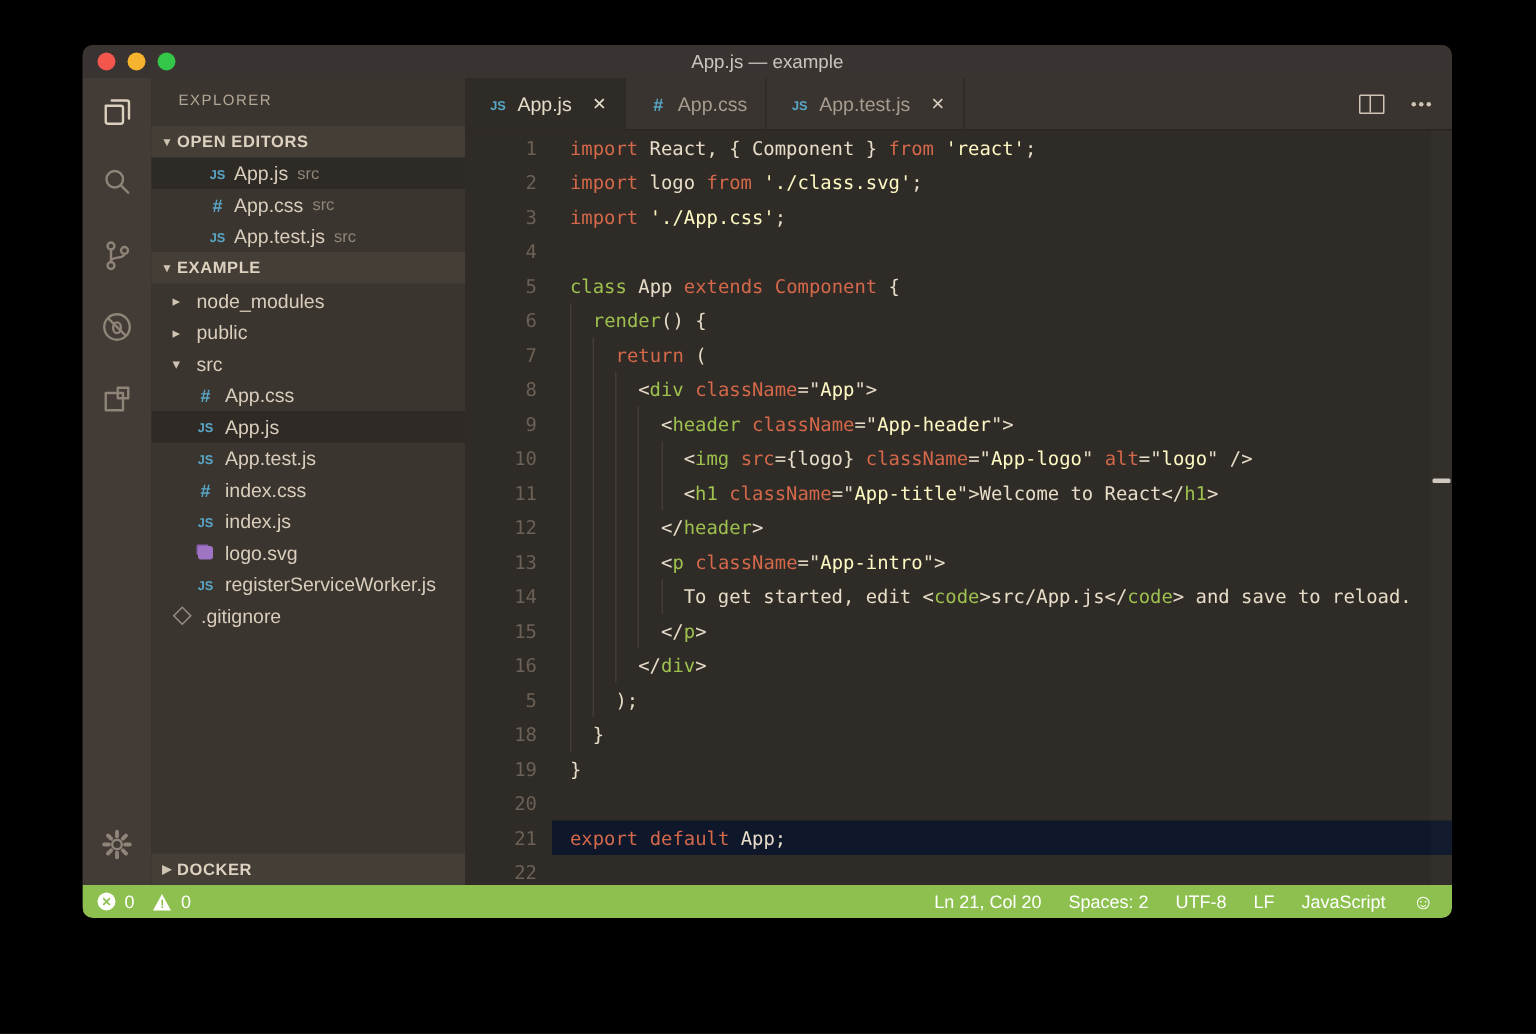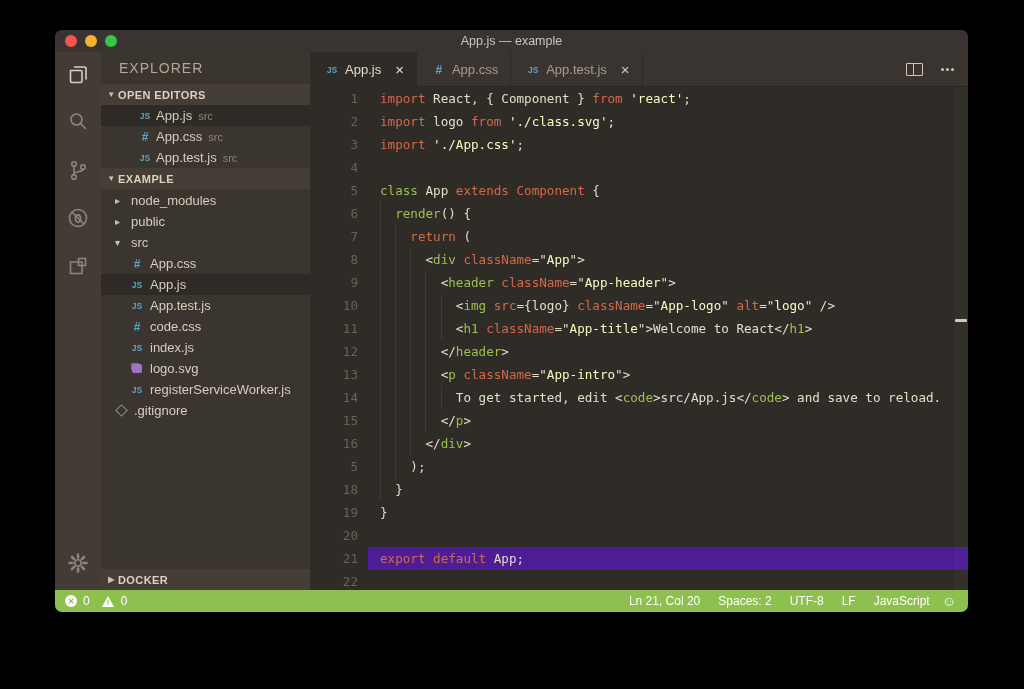--- a/index.html
+++ b/index.html
@@ -18,21 +18,21 @@
   .main{flex:1;display:flex;min-height:0}
   
   .activitybar{flex:0 0 46px;background:#423b36;display:flex;flex-direction:column;align-items:center;
                padding-top:11px;gap:22px}
   .ab-item{width:26px;height:26px;display:flex;align-items:center;justify-content:center}
   .ab-item svg{stroke:#8f8478;fill:none;stroke-width:1.6px;stroke-linecap:round;stroke-linejoin:round}
   .ab-item.active svg{stroke:#dbcfbd}
   .ab-settings{margin-top:auto;margin-bottom:12px}
   
   .sidebar{flex:0 0 209px;background:#3b3530;display:flex;flex-direction:column;min-height:0;color:#d9cdbb}
-  .explorer-title{height:32px;line-height:32px;padding-left:18px;font-size:14px;letter-spacing:1px;color:#b3a796}
+  .explorer-title{height:32px;line-height:32px;padding-left:18px;font-size:10px;letter-spacing:1px;color:#b3a796}
   .section-head{flex:0 0 21px;background:#453e37;display:flex;align-items:center;font-size:11px;
                 font-weight:bold;letter-spacing:.4px;color:#ddd1bf;padding-left:4px}
   .sec-chev{width:13px;font-size:8px;text-align:center;color:#cfc3b1}
   .oe-row{height:21px;display:flex;align-items:center;padding-left:36px;font-size:13px}
   .oe-row.selected{background:#2e2a26}
   .detail{margin-left:6px;font-size:11px;color:#8f8577}
   .tree{flex:0 0 auto;padding-top:1px}
   .tree-row{height:21px;display:flex;align-items:center;font-size:13px}
   .tree-row.selected{background:#2f2a26}
   .tree-row.folder{padding-left:14px}
@@ -67,38 +67,38 @@
   .split-icon::after{content:"";position:absolute;left:6px;top:0;bottom:0;width:1.4px;background:#cfc4b5}
   .dots-icon{width:3px;height:3px;border-radius:50%;background:#cfc4b5;
              box-shadow:-5px 0 0 #cfc4b5,5px 0 0 #cfc4b5;margin:0 5px}
   
   .editorbody{flex:1;position:relative;overflow:hidden;
               font-family:"DejaVu Sans Mono",monospace;font-size:12.6px;line-height:23px}
   .code-row{display:flex;height:23px}
   .gutter{flex:0 0 58px;text-align:right;padding-right:10px;color:#6c6156;box-sizing:border-box;
           user-select:none}
   .codeln{flex:1;position:relative;white-space:pre;padding-left:12px;color:#e6dcc8}
-  .code-row.active .codeln{background:#4c1d95}
+  .code-row.active .codeln{background:#0f172a}
   .guide{position:absolute;top:0;bottom:0;width:1px;background:#443c34}
   .tok-k{color:#d4684a}.tok-a{color:#d4684a}.tok-t{color:#9dc04e}
   .tok-s{color:#fef9c3}.tok-p{color:#e6dcc8}
   .scrollzone{position:absolute;right:0;top:0;bottom:0;width:14px;background:rgba(255,255,255,.02)}
   .ruler-mark{position:absolute;right:1px;top:232px;width:12px;height:3px;background:#cfc9c0;border-radius:1px}
   
   .statusbar{flex:0 0 22px;background:#8dc04e;display:flex;align-items:center;color:#fff;
              font-size:12px;padding:0 12px 0 10px}
   .sb-left{display:flex;align-items:center;gap:6px}
   .err-icon{width:12px;height:12px;border-radius:50%;background:#fff;color:#8dc04e;font-size:8px;
             font-weight:bold;display:inline-flex;align-items:center;justify-content:center}
   .warn-icon{position:relative;width:13px;height:11px;display:inline-block;margin-left:6px}
   .warn-icon::before{content:"";position:absolute;left:0;top:0;border-left:6.5px solid transparent;
             border-right:6.5px solid transparent;border-bottom:11px solid #fff}
   .warn-icon::after{content:"!";position:absolute;left:0;right:0;top:2px;text-align:center;
             color:#8dc04e;font-size:8px;font-weight:bold}
-  .sb-right{margin-left:auto;display:flex;align-items:center;gap:12px}
+  .sb-right{margin-left:auto;display:flex;align-items:center;gap:18px}
   .smiley{font-size:14px;line-height:1}
 </style>
 </head>
 <body>
 
 <div class="window">
 
   <div class="titlebar">
     <div class="lights">
       <span class="light red"></span>
@@ -211,21 +211,21 @@
           <div class="tree-row selected ind1">
             <span class="fi fi-js"></span>
             <span class="t-label">App.js</span>
           </div>
           <div class="tree-row ind1">
             <span class="fi fi-js"></span>
             <span class="t-label">App.test.js</span>
           </div>
           <div class="tree-row ind1">
             <span class="fi fi-css"></span>
-            <span class="t-label">code.css</span>
+            <span class="t-label">index.css</span>
           </div>
           <div class="tree-row ind1">
             <span class="fi fi-js"></span>
             <span class="t-label">index.js</span>
           </div>
           <div class="tree-row ind1">
             <span class="fi fi-svg"></span>
             <span class="t-label">logo.svg</span>
           </div>
           <div class="tree-row ind1">

